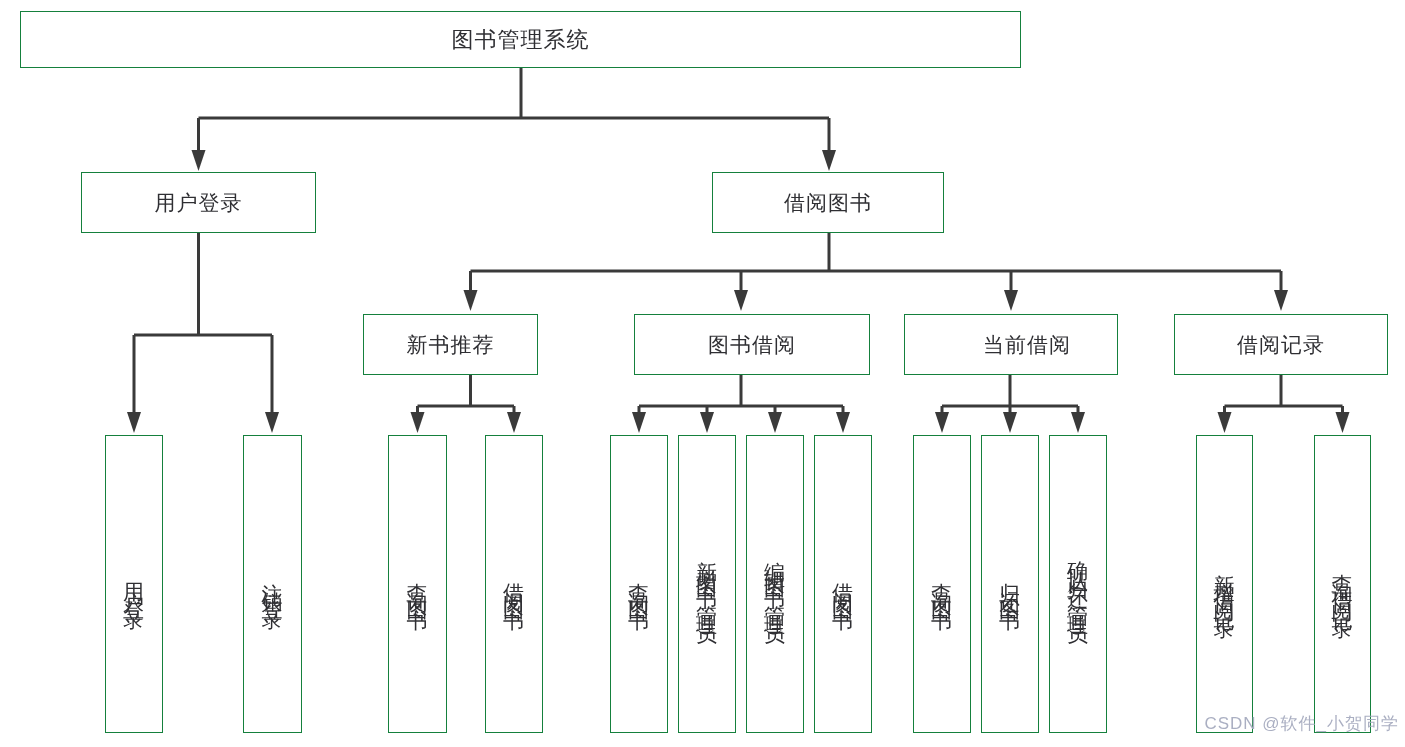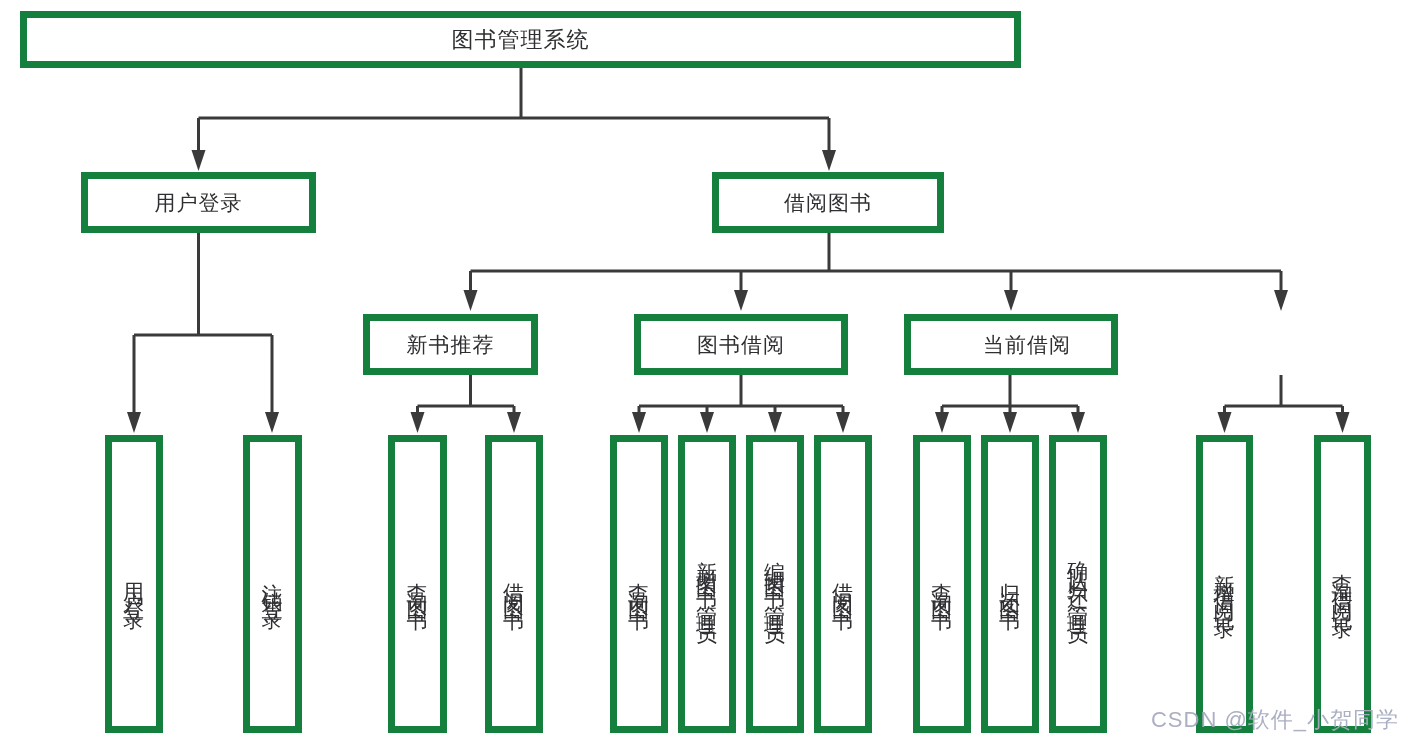--- a/index.html
+++ b/index.html
@@ -7,39 +7,39 @@
     position:relative;
     width:1405px;height:747px;
     background:#ffffff;
     font-family:"Liberation Sans","DejaVu Sans",sans-serif;
     overflow:hidden;
   }
   #wires{position:absolute;left:0;top:0;width:1405px;height:747px;}
   .node{
     position:absolute;
     box-sizing:border-box;
-    border:7px solid #15803d;
+    border:1px solid #15803d;
     background:#ffffff;
     display:flex;align-items:center;justify-content:center;
     color:#2f2f33;
   }
   .node.h{font-size:21px;letter-spacing:1px;}
   .node.root{font-size:22px;letter-spacing:1px;}
   .node.v{font-size:21px;}
   .node.v .vtxt{
     writing-mode:vertical-rl;
     text-orientation:mixed;
     letter-spacing:9px;
     line-height:1;
     white-space:nowrap;
   }
   .watermark{
     position:absolute;
     right:6px;bottom:12px;
-    font-size:22px;
+    font-size:17px;
     letter-spacing:1px;
     color:#a6abbf;
     opacity:.95;
     z-index:5;
     white-space:nowrap;
   }
 </style>
 </head>
 <body>
 
@@ -88,25 +88,28 @@
   <div class="node h" style="left:81px;top:172px;width:235px;height:61px;">
     <span>用户登录</span>
   </div>
   <div class="node h" style="left:712px;top:172px;width:232px;height:61px;">
     <span>借阅图书</span>
   </div>
 
   <div class="node h" style="left:363px;top:314px;width:175px;height:61px;">
     <span>新书推荐</span>
   </div>
-  <div class="node h" style="left:634px;top:314px;width:214px;height:61px;">
+  <div class="node h" style="left:634px;top:314px;width:236px;height:61px;">
     <span>图书借阅</span>
   </div>
   <div class="node h" style="left:904px;top:314px;width:214px;height:61px;padding-left:32px;">
     <span>当前借阅</span>
+  </div>
+  <div class="node h" style="left:1174px;top:314px;width:214px;height:61px;">
+    <span>借阅记录</span>
   </div>
 
   <div class="node v" style="left:105px;top:435px;width:58px;height:298px;">
     <span class="vtxt">用户登录</span>
   </div>
   <div class="node v" style="left:243px;top:435px;width:59px;height:298px;">
     <span class="vtxt">注销登录</span>
   </div>
   <div class="node v" style="left:388px;top:435px;width:59px;height:298px;">
     <span class="vtxt">查询图书</span>

